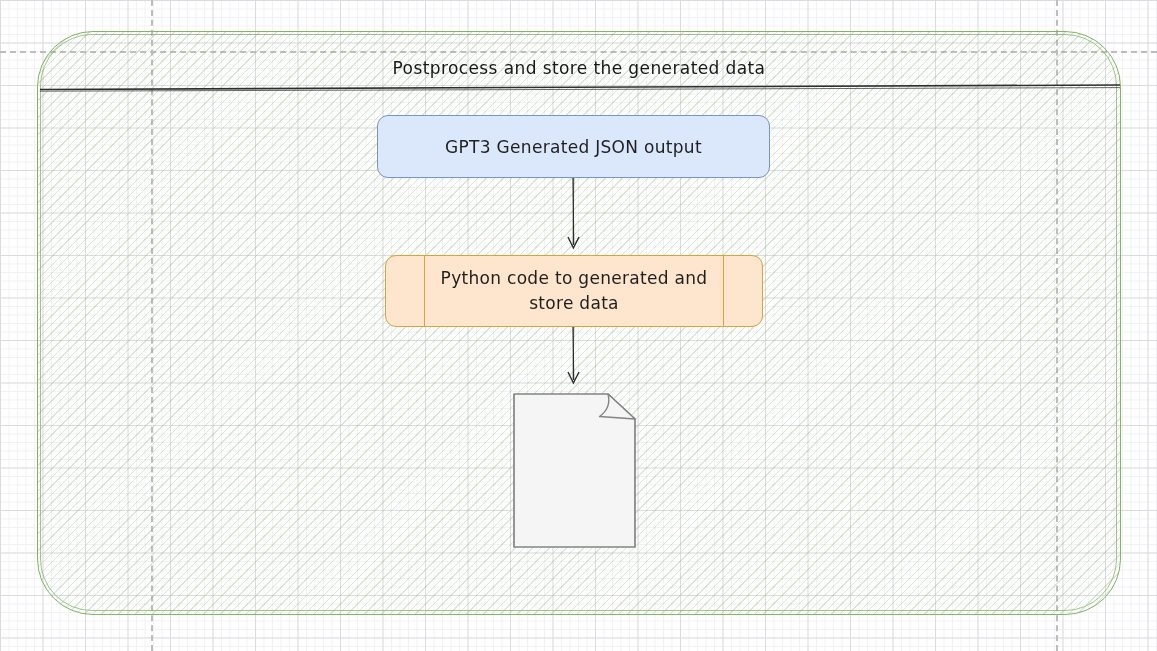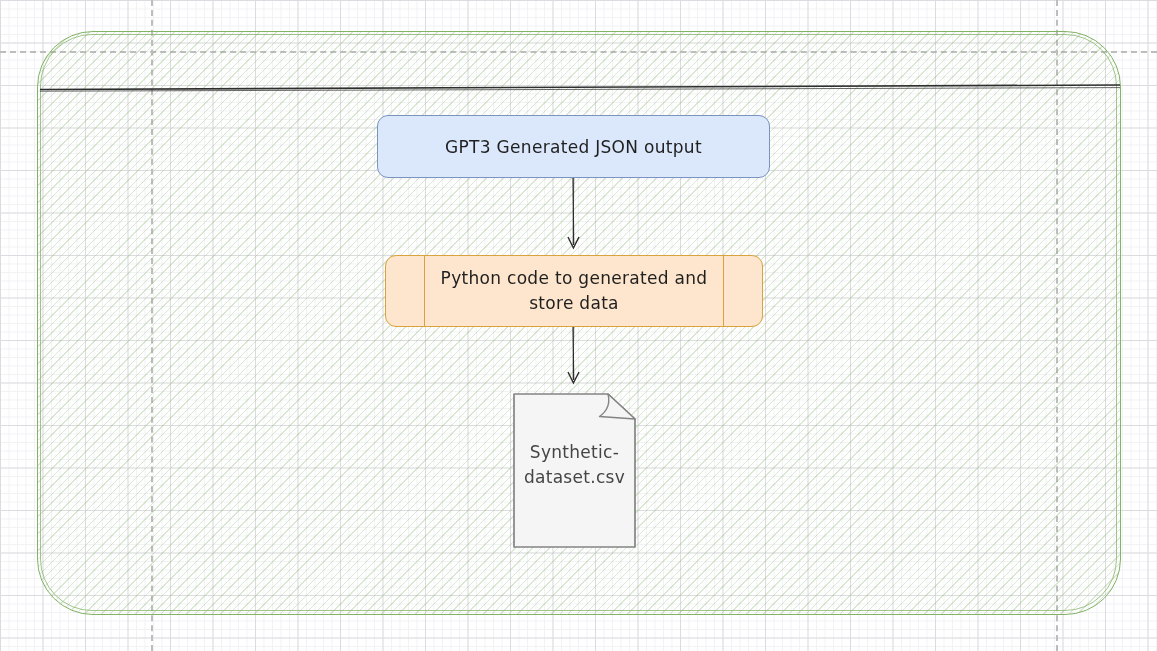--- a/index.html
+++ b/index.html
@@ -117,20 +117,21 @@
   }
 </style>
 </head>
 <body>
 
 <div class="page-boundary-h"></div>
 <div class="page-boundary-v pb-v1"></div>
 <div class="page-boundary-v pb-v2"></div>
 
 <div class="container-shape">
+  <div class="container-title">Postprocess and store the generated data</div>
   <svg class="title-separator" width="1084" height="12" viewBox="0 0 1084 12">
     <path d="M2 7.5 L1082 3" stroke="#2e2e2e" stroke-width="1.6" fill="none"></path>
     <path d="M2 9.2 L1082 5.6" stroke="#2e2e2e" stroke-width="0.9" fill="none" opacity="0.8"></path>
   </svg>
 </div>
 
 <div class="node node-gpt3">
   <span class="label">GPT3 Generated JSON output</span>
 </div>
 
@@ -150,15 +151,13 @@
   <path d="M9 0 L9.7 53" stroke="#2b2b2b" stroke-width="1.2" fill="none"></path>
   <path d="M9.8 0 L9 53" stroke="#2b2b2b" stroke-width="0.8" fill="none" opacity="0.85"></path>
   <polyline points="4,45 9.4,56 15,45" stroke="#2b2b2b" stroke-width="1.4" fill="none"></polyline>
 </svg>
 
 <div class="doc-node">
   <svg width="125" height="157" viewBox="0 0 125 157">
     <path d="M2 2 L96 2 L123 27 L123 155 L2 155 Z" stroke="#848484" stroke-width="1.7" stroke-linejoin="round" fill="#f5f5f5"></path>
     <path d="M96 2 Q99.5 16 87.5 24.5 L123 27 Z" stroke="#848484" stroke-width="1.4" stroke-linejoin="round" fill="#f5f5f5"></path>
   </svg>
-  <div class="doc-label">Synthetic-
-dataset.csv</div>
 </div>
 
 </body></html>

